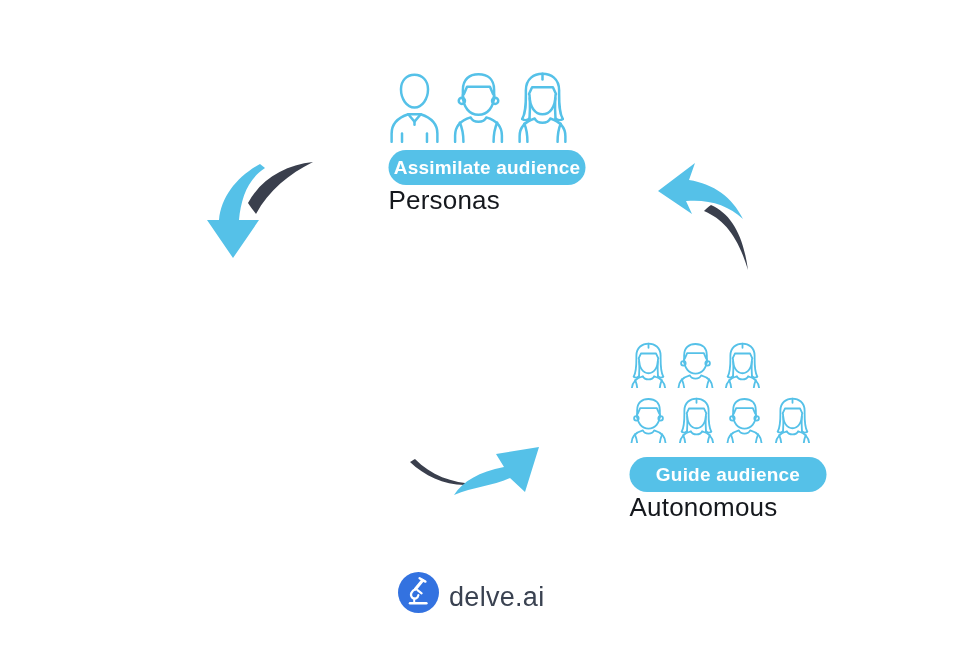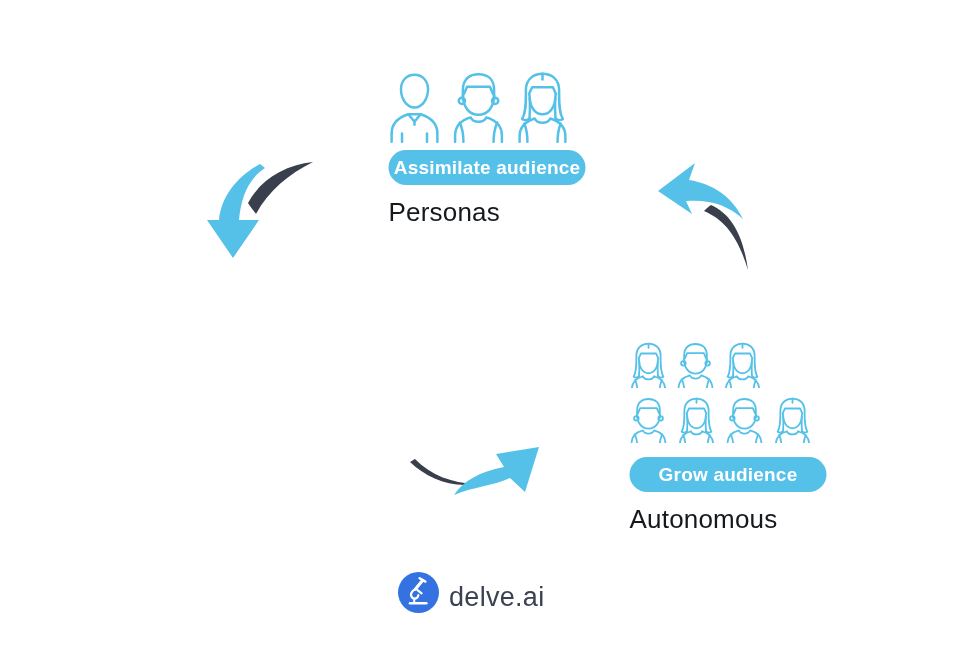--- a/index.html
+++ b/index.html
@@ -12,21 +12,21 @@
   .person.big{width:52px;height:73px;}
   .person.small{width:38px;height:47px;}
   .row-big{gap:12px;}
   .row-sm1{gap:9px;}
   .row-sm2{gap:10px;margin-top:8px;}
   .pill{width:197px;height:35px;border-radius:18px;background:#55C1E8;color:#ffffff;
         display:flex;align-items:center;justify-content:center;
         font-size:19px;font-weight:bold;letter-spacing:.2px;}
   .pill.mt7{margin-top:7px;}
   .pill.mt14{margin-top:14px;}
-  .node-label{margin-top:12px;font-size:26px;color:#15181D;letter-spacing:.2px;}
+  .node-label{font-size:26px;color:#15181D;letter-spacing:.2px;}
   .arrow{position:absolute;}
   .arrow .body{fill:#55C1E8;}
   .arrow .swoosh{fill:#3A3F4D;}
   .logo{position:absolute;left:398px;top:572px;display:flex;align-items:flex-end;gap:10px;}
   .logo-badge{width:41px;height:41px;display:block;}
   .brand-text{font-size:27px;font-weight:500;color:#3A4251;letter-spacing:.3px;}
   .defs{position:absolute;width:0;height:0;overflow:hidden;}
 </style>
 </head>
 <body>
@@ -105,21 +105,21 @@
       <svg class="person small" viewBox="0 0 50 62">
           <use href="#g-woman"></use>
         </svg>
       <svg class="person small" viewBox="0 0 50 62">
           <use href="#g-man-short"></use>
         </svg>
       <svg class="person small" viewBox="0 0 50 62">
           <use href="#g-woman"></use>
         </svg>
     </div>
-    <div class="pill mt14">Grow audience</div>
+    <div class="pill mt14">Guide audience</div>
     <div class="node-label">Autonomous</div>
   </div>
 
   <svg class="arrow" style="left:198px;top:148px;" width="120" height="118" viewBox="0 0 120 118">
     <path class="swoosh" d="M50,55 C63,31 87,17 115,14 C91,26 71,42 58,66 C55,62 52,58 50,55 Z"></path>
     <path class="body" d="M62,16 C40,28 23,48 21,72 L9,72 L35,110 L61,72 L41,72 C43,50 50,31 67,20 Z"></path>
   </svg>
 
   <svg class="arrow" style="left:650px;top:158px;" width="115" height="115" viewBox="0 0 115 115">
     <path class="swoosh" d="M61,47 C81,56 93,76 98,112 C88,79 75,62 54,53 C56,51 58,49 61,47 Z"></path>

